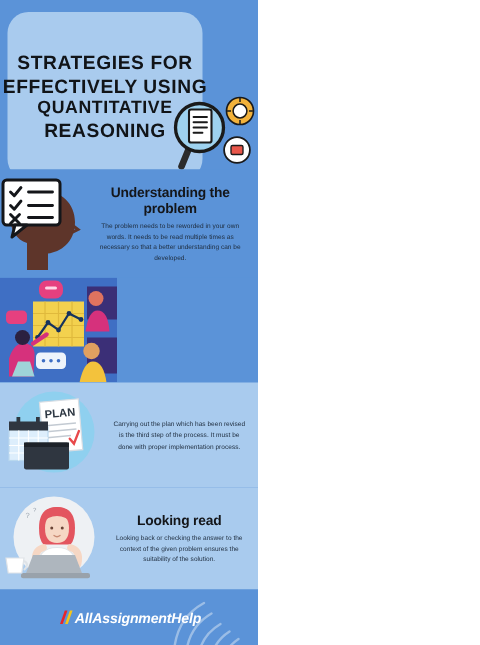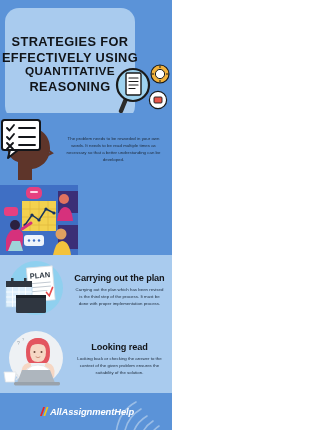--- a/index.html
+++ b/index.html
@@ -206,20 +206,21 @@
           <polyline points="7,19 9.5,21.5 14,16"></polyline>
           <line x1="7" y1="25" x2="13" y2="31"></line>
           <line x1="13" y1="25" x2="7" y2="31"></line>
           <line x1="19" y1="10" x2="35" y2="10"></line>
           <line x1="19" y1="19" x2="35" y2="19"></line>
           <line x1="19" y1="27" x2="35" y2="27"></line>
         </g>
       </svg>
     </div>
     <div class="sec-text">
+      <div class="sec-heading">Understanding the problem</div>
       <p class="sec-body">The problem needs to be reworded in your own words. It needs to be read multiple times as necessary so that a better understanding can be developed.</p>
     </div>
   </div>
 
   <div class="section band-dark" id="section-2">
     <div class="sec-art">
       <svg viewBox="0 0 78 70" width="78" height="70">
         <rect x="0" y="0" width="78" height="70" fill="#3f6fc4"></rect>
 
         <rect x="22" y="16" width="34" height="30" fill="#f3d14e"></rect>
@@ -305,21 +306,20 @@
             <line x1="0" y1="21" x2="26" y2="21"></line>
           </g>
           <rect x="13.5" y="16.5" width="5.5" height="4" fill="#e8494b"></rect>
         </g>
 
         <rect x="16" y="38" width="30" height="18" rx="1.5" fill="#2f3640"></rect>
         <rect x="16" y="38" width="30" height="3" fill="#1d2229"></rect>
       </svg>
     </div>
     <div class="sec-text">
-      <div class="sec-heading">Carrying out the plan</div>
       <p class="sec-body">Carrying out the plan which has been revised is the third step of the process. It must be done with proper implementation process.</p>
     </div>
   </div>
 
   <div class="section band-light" id="section-4">
     <div class="sec-art">
       <svg viewBox="0 0 72 62" width="72" height="62">
         <circle cx="36" cy="30" r="27" fill="#eef1f4"></circle>
 
         <g transform="translate(22,8)">

